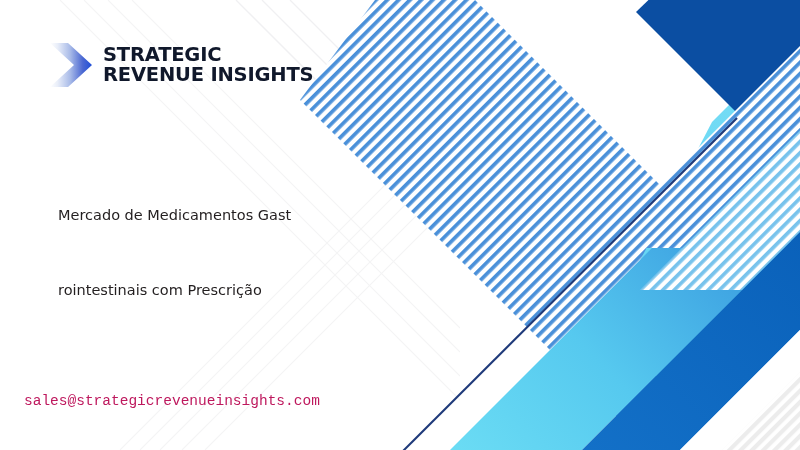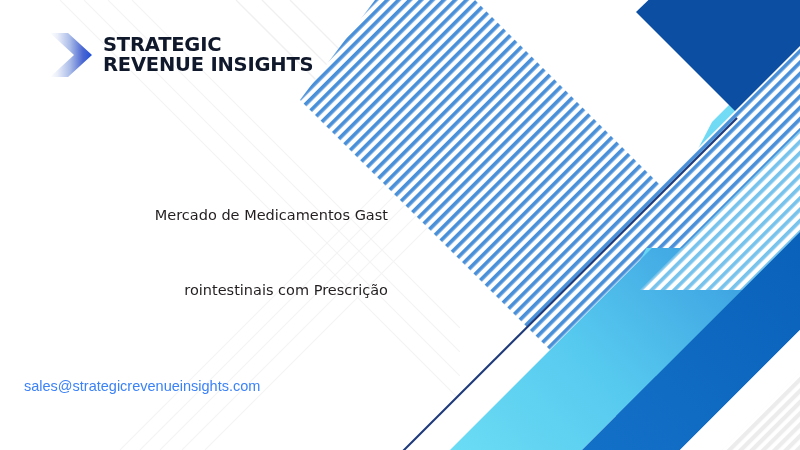--- a/index.html
+++ b/index.html
@@ -34,21 +34,21 @@
     left: 0; top: 0;
     width: 460px; height: 450px;
     overflow: hidden;
     pointer-events: none;
   }
 
   
   .logo {
     position: absolute;
     left: 48px;
-    top: 30px;
+    top: 40px;
     display: flex;
     align-items: center;
     gap: 9px;
   }
   .logo-mark {
     width: 46px;
     height: 50px;
     flex: 0 0 auto;
   }
   .logo-text {
@@ -73,42 +73,41 @@
     margin-top: 5px;
     white-space: nowrap;
   }
 
   
   .title {
     position: absolute;
     left: 58px;
     top: 206px;
     width: 330px;
-    text-align: right;
   }
   .title-line {
     font-family: "DejaVu Sans", sans-serif;
     font-size: 14.5px;
     line-height: 19px;
     color: #231f20;
     white-space: nowrap;
   }
   .title-line + .title-line {
     margin-top: 56px;
   }
 
   
   .email {
     position: absolute;
     left: 24px;
-    top: 377px;
-    font-family: Liberation Sans, sans-serif;
+    top: 392px;
+    font-family: Liberation Mono, monospace;
     font-size: 14.5px;
     line-height: 19px;
-    color: #3b82f6;
+    color: #be185d;
     white-space: nowrap;
   }
 </style>
 </head>
 <body>
 
 <div id="slide">
 
   <div class="watermark">
     <svg width="460" height="450" viewBox="0 0 460 450">

